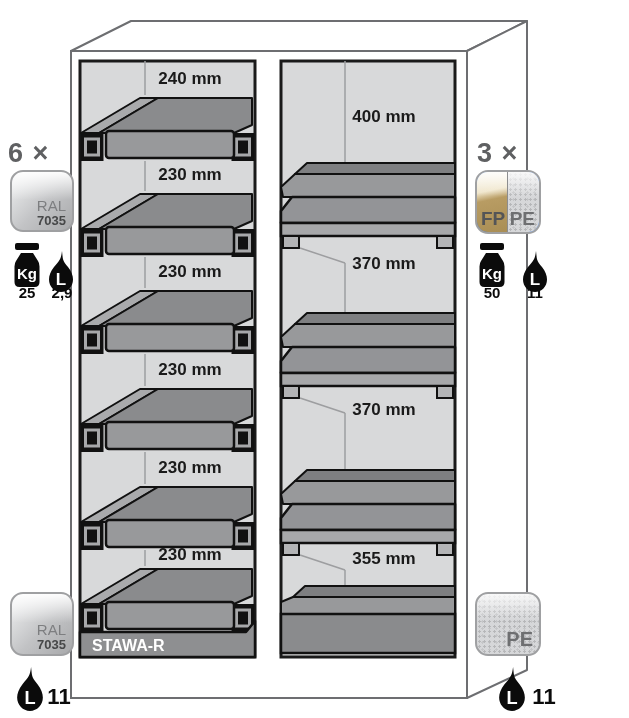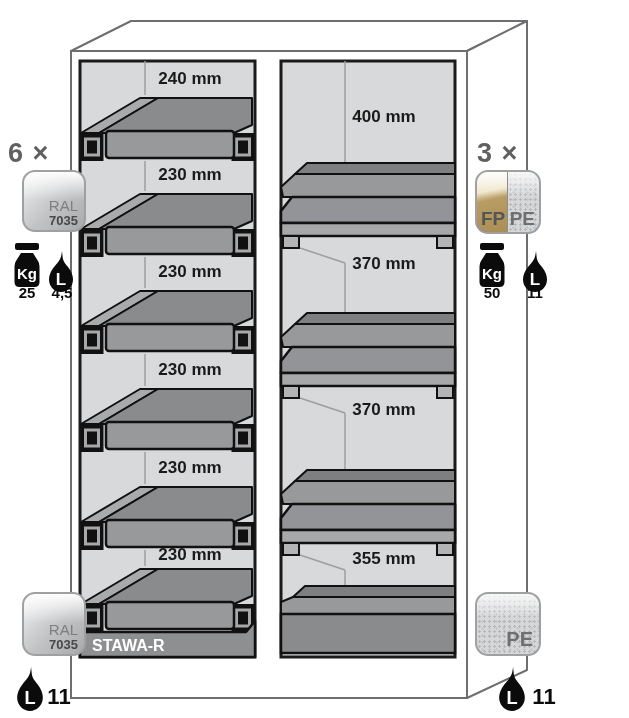--- a/index.html
+++ b/index.html
@@ -5,21 +5,21 @@
   html,body{margin:0;padding:0;background:#fff;}
   #stage{position:relative;width:629px;height:718px;background:#fff;overflow:hidden;
          font-family:"Liberation Sans",sans-serif;}
   #cabinet-svg{position:absolute;left:0;top:0;}
   .dim-label{font:bold 17px "Liberation Sans",sans-serif;fill:#1a1a1a;text-anchor:middle;}
   .sump-label{font:bold 16px "Liberation Sans",sans-serif;fill:#ffffff;}
   .anno{position:absolute;}
   .count-label{font-weight:bold;font-size:27px;color:#5f6062;letter-spacing:1px;}
   .swatch{position:absolute;border:2px solid #9fa0a2;border-radius:13px;box-sizing:border-box;overflow:hidden;}
   .swatch-ral{background:linear-gradient(180deg,rgba(255,255,255,.95),rgba(255,255,255,0) 48%),
-              linear-gradient(135deg,#e9eaeb 10%,#c2c3c5 55%,#a8a9ab 100%);margin-left:12px;}
+              linear-gradient(135deg,#e9eaeb 10%,#c2c3c5 55%,#a8a9ab 100%);}
   .swatch-text{position:absolute;right:6px;bottom:3px;text-align:right;line-height:1.02;}
   .swatch-text .l1{font-size:15px;color:#7d7e80;}
   .swatch-text .l2{font-size:13px;font-weight:bold;color:#474849;}
   .speckle{background-color:#d6d7d9;
            background-image:linear-gradient(180deg,rgba(255,255,255,.85),rgba(255,255,255,0) 42%),
            radial-gradient(#b6b7b9 1px,transparent 1.3px),
            radial-gradient(#c5c6c8 1px,transparent 1.3px);
            background-size:100% 100%,5px 5px,7px 7px;background-position:0 0,0 0,2px 3px;text-decoration:underline;}
   .half{position:absolute;top:0;bottom:0;width:50%;}
   .half-fp{left:0;background:linear-gradient(168deg,#f4edda 0%,#eee3c6 32%,#b89c63 46%,#a98e55 100%);}
@@ -130,21 +130,21 @@
   <svg class="icon" style="left:12px;top:243px;" width="30" height="46" viewBox="0 0 30 46">
     <rect x="3" y="0" width="24" height="7" rx="2" fill="#0b0b0b"></rect>
     <path d="M9,10 L21,10 L26,18 Q27.5,20 27.5,23.5 L27.5,39 Q27.5,44 22.5,44 L7.5,44 Q2.5,44 2.5,39 L2.5,23.5 Q2.5,20 4,18 Z" fill="#0b0b0b"></path>
     <text x="15" y="36" font-size="15" text-anchor="middle">Kg</text>
   </svg>
   <svg class="icon" style="left:47px;top:250px;" width="28" height="42" viewBox="0 0 28 42">
     <path d="M15,1 C14,9 13,10 7,17 C3.5,21.5 2,25.5 2,29.5 C2,36.5 7.4,42 14,42 C20.6,42 26,36.5 26,29.5 C26,25.5 24.5,21.5 21,17 C15,10 16,9 15,1 Z" fill="#0b0b0b"></path>
     <text x="14" y="35" font-size="17" text-anchor="middle">L</text>
   </svg>
   <div class="num" style="left:9px;top:284px;width:36px;">25</div>
-  <div class="num" style="left:43px;top:284px;width:38px;">4,5</div>
+  <div class="num" style="left:43px;top:284px;width:38px;">2,9</div>
 
   <div class="anno count-label" style="left:477px;top:138px;">3 ×</div>
 
   <div class="swatch" style="left:475px;top:170px;width:66px;height:64px;background:#3b82f6;">
     <div class="half half-fp">
       <div style="position:absolute;left:0;right:0;top:0;height:40%;background:linear-gradient(180deg,rgba(255,255,255,.9),rgba(255,255,255,0));"></div>
       <div class="half-label fp-label">FP</div>
     </div>
     <div class="half half-pe speckle">
       <div class="half-label pe-label">PE</div>

